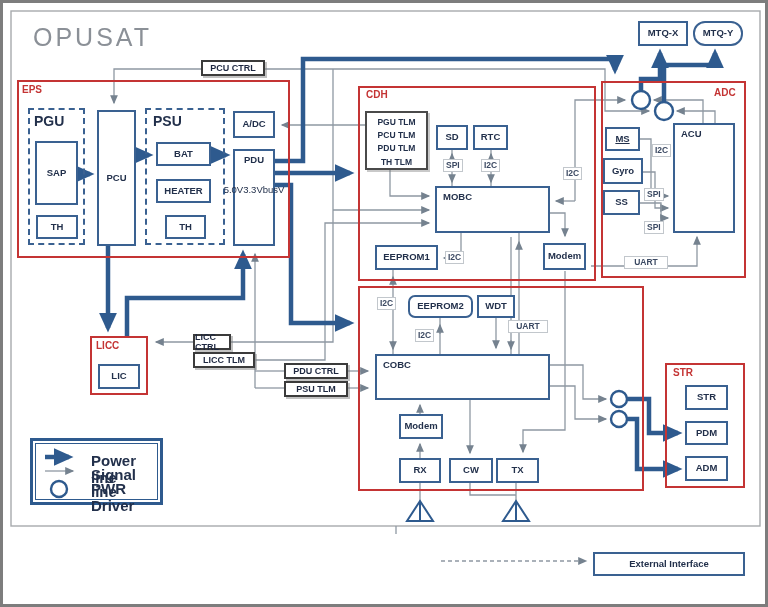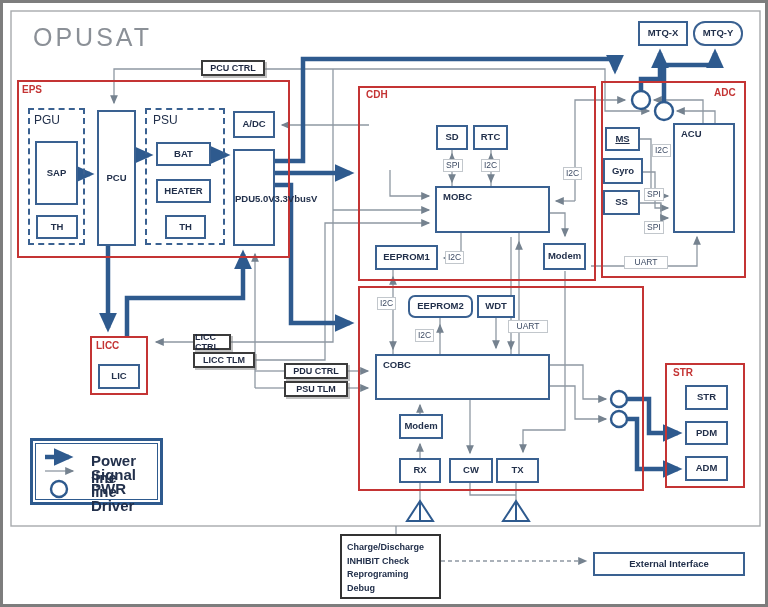--- a/index.html
+++ b/index.html
@@ -17,42 +17,42 @@
     display:flex;align-items:center;justify-content:center;text-align:center;
     box-sizing:border-box;line-height:1.1;
   }
   .bx.tl{align-items:flex-start;justify-content:flex-start;padding:4px 0 0 6px;}
   .dashed{
     position:absolute;border:2px dashed #3a6191;background:transparent;
     box-sizing:border-box;
   }
   .grp{position:absolute;border:2px solid #c43434;box-sizing:border-box;background:transparent;}
   .rlab{position:absolute;color:#c43434;font-size:10px;font-weight:bold;}
-  .blab{position:absolute;color:#22304b;font-size:12px;font-weight:normal;}
+  .blab{position:absolute;color:#22304b;font-size:14px;font-weight:bold;}
   .gbx{
     position:absolute;background:#fff;border:2px solid #3b3b3b;
     box-shadow:2px 2px 0 rgba(120,120,120,.45);
     color:#1d2740;font-size:9px;font-weight:bold;
     display:flex;align-items:center;justify-content:center;box-sizing:border-box;
   }
   .slab{
     position:absolute;background:#fff;border:1px solid #c2c7cc;
-    color:#3c4a63;font-size:8.5px;font-weight:normal;padding:0 2px;line-height:11px;
+    color:#3c4a63;font-size:8.5px;font-weight:bold;padding:0 2px;line-height:11px;
   }
   .mline{position:absolute;background:#fff;color:#22304b;font-weight:bold;
     box-sizing:border-box;}
   .mline span{display:block;}
   #tlmbox{border:2px solid #4a4a4a;font-size:8.5px;text-align:center;padding-top:3px;line-height:1.55;box-shadow:2px 2px 0 rgba(120,120,120,.4);}
   #chargebox{border:2px solid #333;font-size:9px;text-align:left;padding:5px 0 0 5px;line-height:1.5;}
   #legend{position:absolute;border:3px solid #2e5a8e;background:#fff;box-sizing:border-box;}
   #legend .inner{position:absolute;inset:2px;border:1px solid #2e5a8e;}
   #legend .ltxt{position:absolute;left:58px;color:#22304b;font-size:15px;font-weight:bold;}
   svg.layer{position:absolute;left:0;top:0;pointer-events:none;}
-  #pdu-box{flex-direction:row;justify-content:flex-start;padding-top:4px;}
-  #pdu-rails{line-height:1.9;font-weight:bold;}
+  #pdu-box{flex-direction:column;justify-content:flex-start;padding-top:4px;}
+  #pdu-rails{margin-top:16px;line-height:1.9;font-weight:normal;}
 </style>
 </head>
 <body>
 
 <div id="stage">
 
   <svg class="layer" width="768" height="607" viewBox="0 0 768 607">
     <defs>
       <marker id="ap" markerWidth="4.6" markerHeight="4" refX="3.4" refY="2" orient="auto" markerUnits="strokeWidth">
         <path d="M0,0 L4.4,2 L0,4 z" fill="#2e5a8e"></path>
@@ -178,20 +178,26 @@
   <div class="grp" style="left:87px;top:333px;width:58px;height:59px;"></div>
   <div class="rlab" style="left:93px;top:337px;">LICC</div>
   <div class="bx" style="left:95px;top:361px;width:42px;height:25px;">LIC</div>
   <div class="gbx" style="left:190px;top:331px;width:38px;height:16px;">LICC CTRL</div>
   <div class="gbx" style="left:190px;top:349px;width:62px;height:16px;">LICC TLM</div>
   <div class="gbx" style="left:281px;top:360px;width:64px;height:16px;">PDU CTRL</div>
   <div class="gbx" style="left:281px;top:378px;width:64px;height:16px;">PSU TLM</div>
 
   <div class="grp" style="left:355px;top:83px;width:238px;height:195px;"></div>
   <div class="rlab" style="left:363px;top:86px;">CDH</div>
+  <div class="mline" id="tlmbox" style="left:362px;top:108px;width:63px;height:59px;">
+    <span>PGU TLM</span>
+      <span>PCU TLM</span>
+      <span>PDU TLM</span>
+      <span>TH TLM</span>
+  </div>
   <div class="bx" style="left:433px;top:122px;width:32px;height:25px;">SD</div>
   <div class="bx" style="left:470px;top:122px;width:35px;height:25px;">RTC</div>
   <div class="slab" style="left:440px;top:156px;">SPI</div>
   <div class="slab" style="left:478px;top:156px;">I2C</div>
   <div class="bx tl" style="left:432px;top:183px;width:115px;height:47px;">MOBC</div>
   <div class="bx" style="left:372px;top:242px;width:63px;height:25px;">EEPROM1</div>
   <div class="slab" style="left:442px;top:248px;">I2C</div>
   <div class="bx" style="left:540px;top:240px;width:43px;height:27px;">Modem</div>
   <div class="slab" style="left:560px;top:164px;">I2C</div>
 
@@ -238,21 +244,15 @@
       </defs>
       <path d="M6,14 H30" stroke="#2e5a8e" stroke-width="4.5" fill="none" marker-end="url(#ap2)"></path>
       <path d="M6,28 H34" stroke="#8e98a2" stroke-width="1.3" fill="none" marker-end="url(#as2)"></path>
       <circle cx="20" cy="46" r="8" stroke="#2e5a8e" stroke-width="2.4" fill="#fff"></circle>
     </svg>
     <div class="ltxt" style="top:11px;">Power line</div>
     <div class="ltxt" style="top:25px;">Signal line</div>
     <div class="ltxt" style="top:39px;">PWR Driver</div>
   </div>
 
-  <div class="mline" id="chargebox" style="left:337px;top:531px;width:101px;height:65px;">
-    <span>Charge/Discharge</span>
-      <span>INHIBIT Check</span>
-      <span>Reprograming</span>
-      <span>Debug</span>
-  </div>
   <div class="bx" style="left:590px;top:549px;width:152px;height:24px;font-weight:bold;">External Interface</div>
 
 </div>
 
 </body></html>

